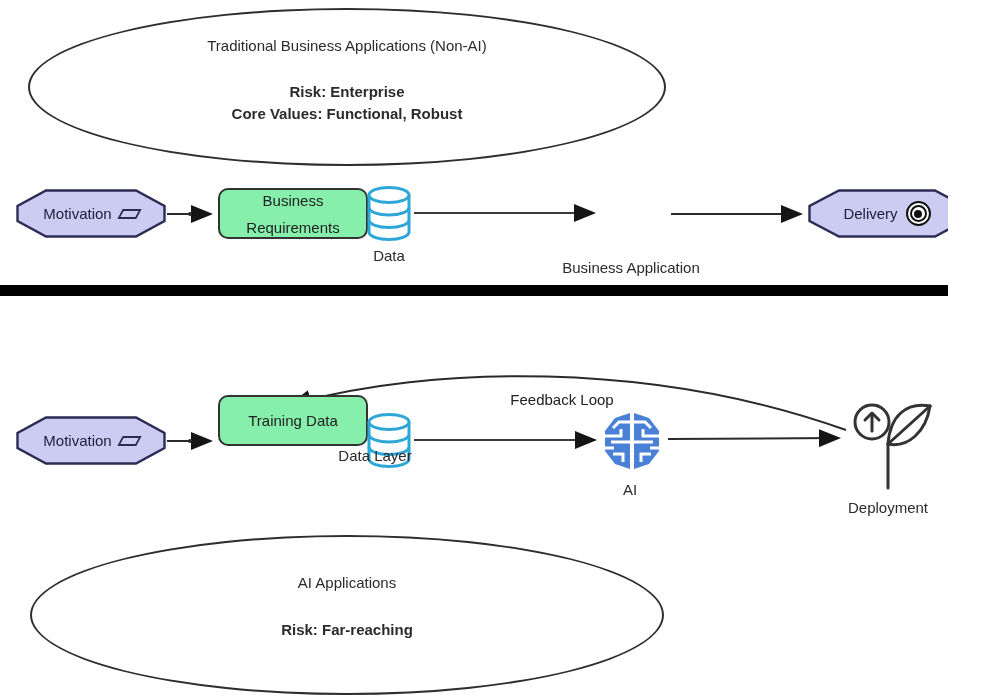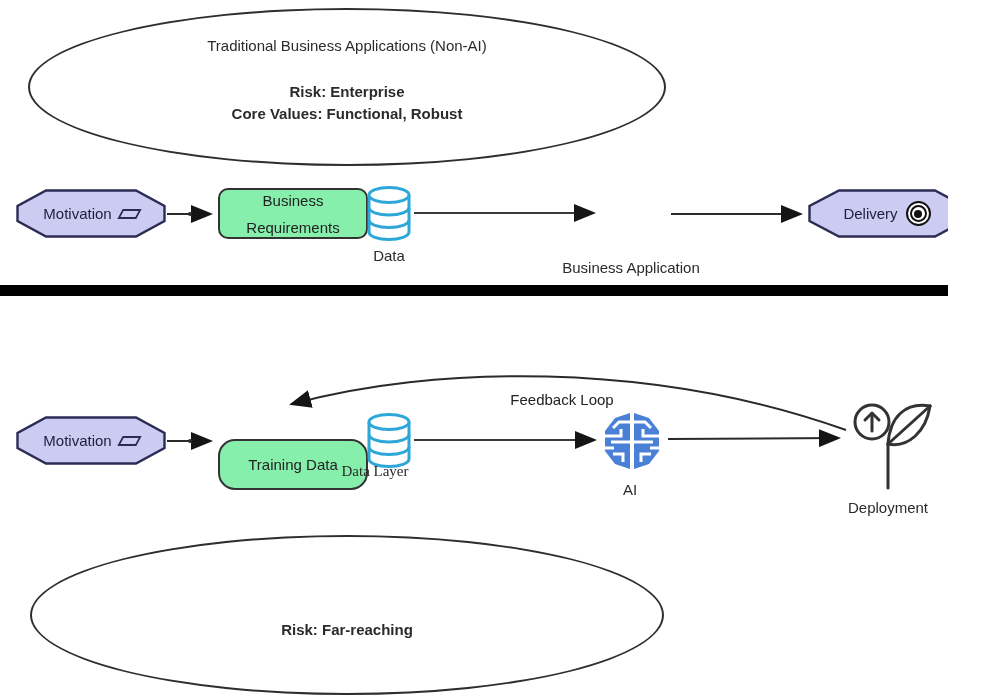--- a/index.html
+++ b/index.html
@@ -127,31 +127,31 @@
   <div class="octagon-wrap" style="left:16px; top:416px; width:150px; height:49px;">
     <svg class="oct" width="150" height="49" viewBox="0 0 150 49">
       <polygon points="30,1.5 120,1.5 148.5,17 148.5,32 120,47.5 30,47.5 1.5,32 1.5,17" fill="var(--motivation-fill)" stroke="var(--motivation-border)" stroke-width="2.4"></polygon>
     </svg>
     <div class="octagon-content">
       <span>Motivation</span>
       <span class="para"></span>
     </div>
   </div>
 
-  <div class="node-box" style="left:218px; top:439px; width:150px; height:51px;border-radius:17px;">
+  <div class="node-box" style="left:218px; top:395px; width:150px; height:51px;">
     <span>Training Data</span>
   </div>
 
   <svg class="icon-abs" style="left:366px; top:412px;" width="46" height="58" viewBox="0 0 46 58">
     <path d="M3,10 V47 A20,7.5 0 0 0 43,47 V10" fill="#fff" stroke="var(--database-stroke)" stroke-width="3"></path>
     <path d="M3,22.5 A20,7.5 0 0 0 43,22.5" fill="none" stroke="var(--database-stroke)" stroke-width="3"></path>
     <path d="M3,35 A20,7.5 0 0 0 43,35" fill="none" stroke="var(--database-stroke)" stroke-width="3"></path>
     <ellipse cx="23" cy="10" rx="20" ry="7.5" fill="#fff" stroke="var(--database-stroke)" stroke-width="3"></ellipse>
   </svg>
-  <div class="label" style="left:325px; top:463px; width:100px;font-family:Liberation Serif, serif;">Data Layer</div>
+  <div class="label" style="left:325px; top:447px; width:100px;">Data Layer</div>
 
   <svg class="icon-abs" style="left:600px; top:409px;" width="64" height="64" viewBox="0 0 64 64">
     <path d="M30,4 L15,9 L5,22 L5,42 L15,55 L30,60 Z" fill="var(--ai-blue)"></path>
     <path d="M34,4 L49,9 L59,22 L59,42 L49,55 L34,60 Z" fill="var(--ai-blue)"></path>
     <g stroke="#fff" stroke-width="3" fill="none">
       <path d="M30,13 H19 L13,19"></path>
       <path d="M5,27 H21 V20"></path>
       <path d="M30,33 H11"></path>
       <path d="M5,39 H14"></path>
       <path d="M13,45 H23 V53"></path>
@@ -173,16 +173,17 @@
     </g>
     <circle cx="24" cy="24" r="17" fill="#fff" stroke="#333" stroke-width="3"></circle>
     <g stroke="#333" stroke-width="3" fill="none" stroke-linecap="round" stroke-linejoin="round">
       <path d="M24,33 V16"></path>
       <path d="M17,22 L24,15 L31,22"></path>
     </g>
   </svg>
   <div class="label" style="left:828px; top:499px; width:120px;">Deployment</div>
 
   <div class="ellipse" style="left:30px; top:535px; width:630px; height:156px;">
+    <div class="eline" style="top:37px;">AI Applications</div>
     <div class="eline navy" style="top:84px;">Risk: Far-reaching</div>
   </div>
 
 </div>
 
 </body></html>

